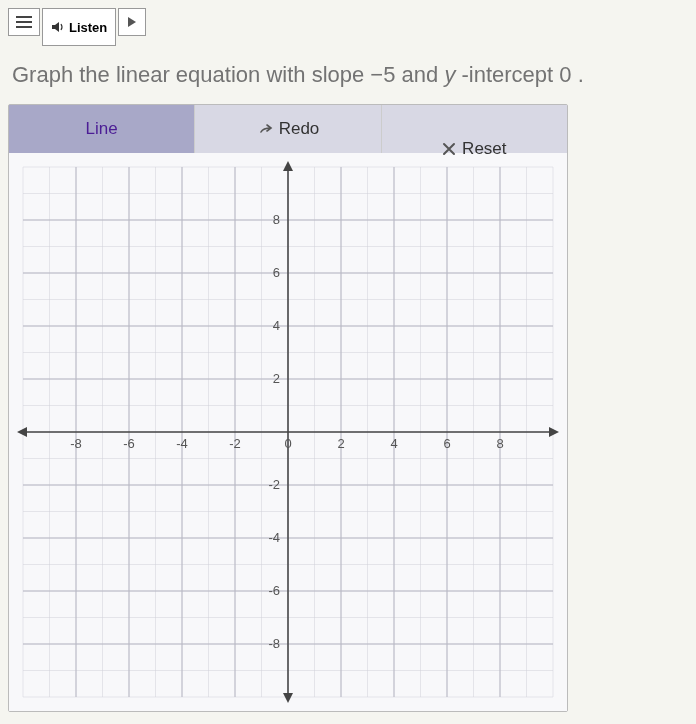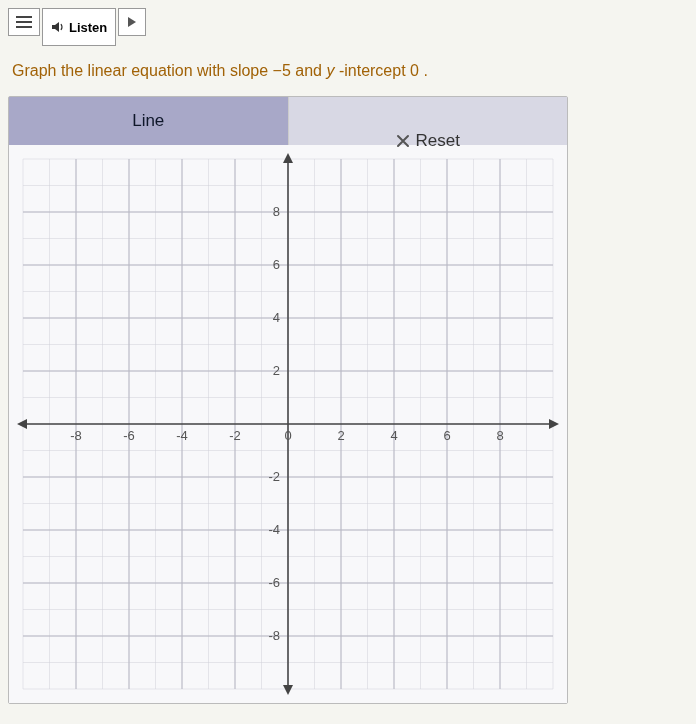--- a/index.html
+++ b/index.html
@@ -41,23 +41,23 @@
       width: 28px;
       height: 28px;
       background: #fff;
       border: 1px solid #999;
       display: flex;
       align-items: center;
       justify-content: center;
       cursor: pointer;
     }
     .instruction {
-      font-size: 16px;
+      font-size: 22px;
       padding: 6px 4px 16px 4px;
-      color: #a16207;
+      color: #737373;
     }
     .graph-container {
       width: 560px;
       background: #e8e8f0;
       border: 1px solid #bbb;
       border-radius: 2px;
     }
     .toolbar {
       display: flex;
       background: #d8d8e4;
@@ -71,21 +71,21 @@
       justify-content: center;
       gap: 6px;
       font-size: 17px;
       cursor: pointer;
       color: #333;
       border-right: 1px solid #ccc;
     }
     .tool-btn:last-child { border-right: none; margin-top: 40px; }
     .tool-btn.active {
       background: #a8a8c8;
-      color: #0f172a;
+      color: #4c1d95;
       font-weight: 500;
       justify-content: center;
     }
     .plot-area {
       padding: 4px;
       background: #f8f8fa;
     }
     svg { display: block; }
     .grid-minor { stroke: #d0d0d8; stroke-width: 0.5; }
     .grid-major { stroke: #b8b8c4; stroke-width: 1; }
@@ -120,20 +120,26 @@
 </div>
 
 <div class="instruction">
   <span>Graph the linear equation with slope </span><span>−5</span><span> and </span><i>y</i><span> -intercept </span><span>0</span><span> .</span>
 </div>
 
 <div class="graph-container">
   <div class="toolbar">
     <div class="tool-btn active">
       <span>Line</span>
+    </div>
+    <div class="tool-btn">
+      <svg width="16" height="14">
+        <path d="M10 3 L14 6 L10 9 M14 6 Q6 6 4 10" stroke="#555" stroke-width="1.6" fill="none" stroke-linecap="round"></path>
+      </svg>
+      <span>Redo</span>
     </div>
     <div class="tool-btn">
       <svg width="14" height="14">
         <path d="M2 2 L12 12 M12 2 L2 12" stroke="#555" stroke-width="2" stroke-linecap="round"></path>
       </svg>
       <span>Reset</span>
     </div>
   </div>
   <div class="plot-area">
     <svg id="chart-svg" width="550" height="550">

